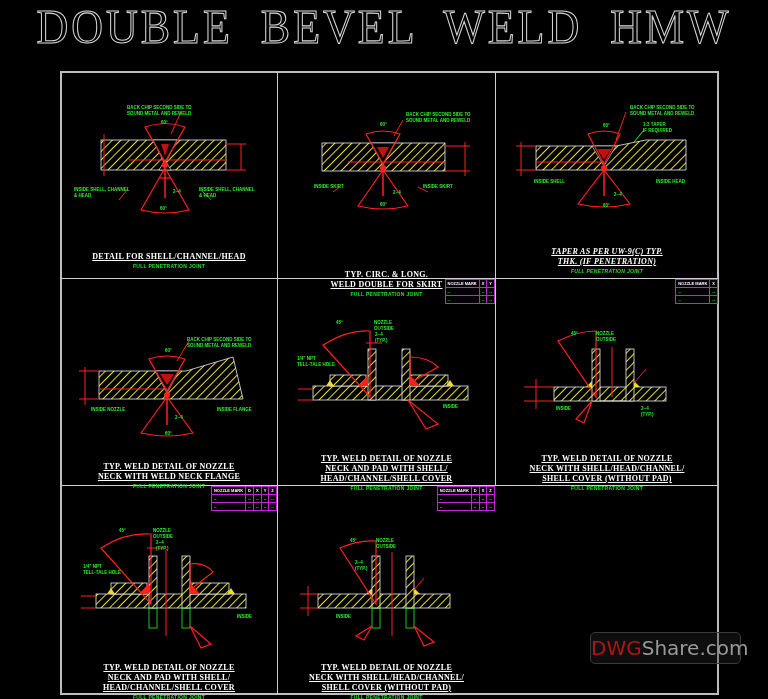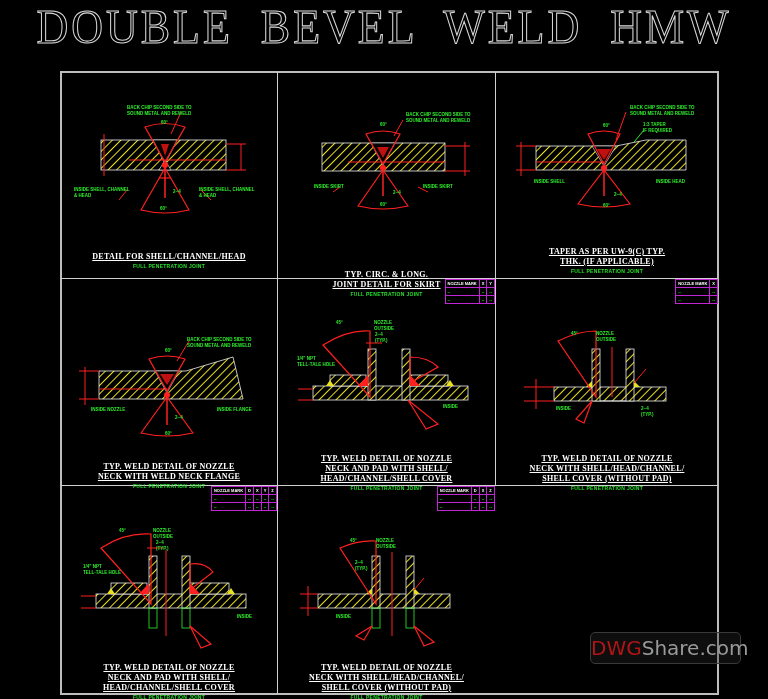--- a/index.html
+++ b/index.html
@@ -91,21 +91,21 @@
       <line x1="140" y1="115" x2="150" y2="120" stroke="#ff2020"></line>
   </svg>
   <div class="lbl" style="left:128px;top:40px;"><span>BACK CHIP SECOND SIDE TO</span><br><span>SOUND METAL AND REWELD</span></div>
   <div class="lbl" style="left:102px;top:50px;">60°</div>
   <div class="lbl" style="left:102px;top:130px;">60°</div>
   <div class="lbl" style="left:115px;top:118px;">2~4</div>
   <div class="lbl" style="left:36px;top:112px;">INSIDE SKIRT</div>
   <div class="lbl" style="left:145px;top:112px;">INSIDE SKIRT</div>
   <div class="caption" style="top:198px;">
       <span class="ln">TYP. CIRC. &amp; LONG.</span>
-      <span class="ln">JOINT DETAIL FOR SKIRT</span>
+      <span class="ln">WELD DOUBLE FOR SKIRT</span>
       <span class="sub">FULL PENETRATION JOINT</span>
     </div>
 </div>
 
 <div class="panel" style="left:496px;top:72px;width:222px;height:206px;">
   <svg width="222" height="206">
     <path d="M40 74 L120 74 L150 68 L190 68 L190 98 L40 98 Z" fill="url(#hatch)" stroke="#eee" stroke-width="0.8"></path>
     <path d="M96 74 L108 94 L120 74 Z" fill="#000" stroke="#eee" stroke-width="0.6"></path>
     <path d="M101 77 L115 77 L108 88 Z" fill="#c01010"></path>
     <circle cx="108" cy="96" r="3" fill="#ff2020"></circle>
@@ -119,23 +119,23 @@
     <line x1="130" y1="40" x2="120" y2="68" stroke="#ff2020"></line>
     <line x1="148" y1="58" x2="138" y2="70" stroke="#2ef02c"></line>
   </svg>
   <div class="lbl" style="left:134px;top:33px;"><span>BACK CHIP SECOND SIDE TO</span><br><span>SOUND METAL AND REWELD</span></div>
   <div class="lbl" style="left:147px;top:50px;"><span>1:3 TAPER</span><br><span>IF REQUIRED</span></div>
   <div class="lbl" style="left:107px;top:51px;">60°</div>
   <div class="lbl" style="left:107px;top:131px;">60°</div>
   <div class="lbl" style="left:118px;top:120px;">2~4</div>
   <div class="lbl" style="left:38px;top:107px;">INSIDE SHELL</div>
   <div class="lbl" style="left:160px;top:107px;">INSIDE HEAD</div>
-  <div class="caption" style="top:175px;">
+  <div class="caption" style="top:175px;font-style:italic;">
       <span class="ln">TAPER AS PER UW-9(C) TYP.</span>
-      <span class="ln">THK. (IF APPLICABLE)</span>
+      <span class="ln">THK. (IF PENETRATION)</span>
       <span class="sub">FULL PENETRATION JOINT</span>
     </div>
 </div>
 
 <div class="panel" style="left:61px;top:279px;width:216px;height:206px;">
   <svg width="216" height="206">
     <path d="M38 92 L125 92 L172 78 L182 120 L38 120 Z" fill="url(#hatch)" stroke="#eee" stroke-width="0.8"></path>
     <path d="M94 92 L106 114 L118 92 Z" fill="#000" stroke="#eee" stroke-width="0.6"></path>
     <path d="M99 95 L113 95 L106 106 Z" fill="#c01010"></path>
     <circle cx="106" cy="116" r="3" fill="#ff2020"></circle>

